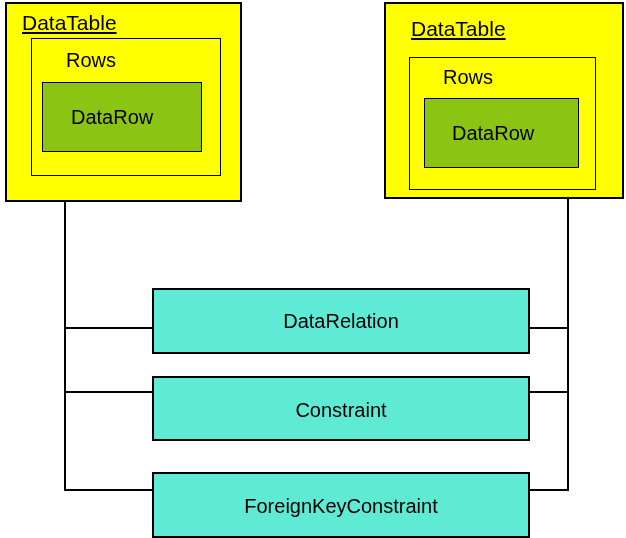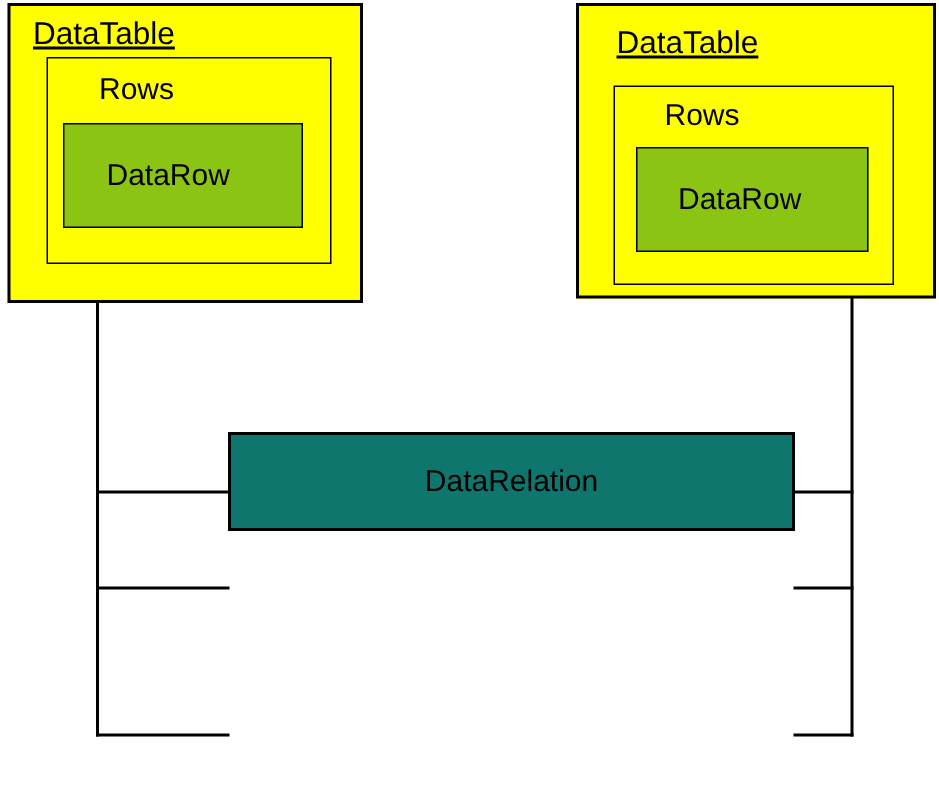--- a/index.html
+++ b/index.html
@@ -31,21 +31,21 @@
   }
   .box-rows {
     background: #ffff00;
     border-width: 1px;
   }
   .box-datarow {
     background: #8cc413;
     border-width: 1px;
   }
   .box-teal {
-    background: #0f766e;
+    background: #5eead4;
     border: 2px solid #000000;
   }
 
   
   .label {
     position: absolute;
     color: #000000;
     white-space: nowrap;
     line-height: 1;
   }
@@ -114,15 +114,21 @@
 
   <div class="line line-v" style="left:567px; top:198px; height:293px;"></div>
   <div class="line line-h" style="left:529px; top:327px; width:40px;"></div>
   <div class="line line-h" style="left:529px; top:391px; width:40px;"></div>
   <div class="line line-h" style="left:529px; top:489px; width:40px;"></div>
 
   <div class="box box-teal" style="left:152px; top:288px; width:378px; height:66px;">
     <div class="label label-teal" style="top:21px;">DataRelation</div>
   </div>
 
+  <div class="box box-teal" style="left:152px; top:376px; width:378px; height:65px;">
+    <div class="label label-teal" style="top:22px;">Constraint</div>
+  </div>
 
+  <div class="box box-teal" style="left:152px; top:472px; width:378px; height:66px;">
+    <div class="label label-teal" style="top:22px;">ForeignKeyConstraint</div>
+  </div>
 
 </div>
 
 </body></html>

